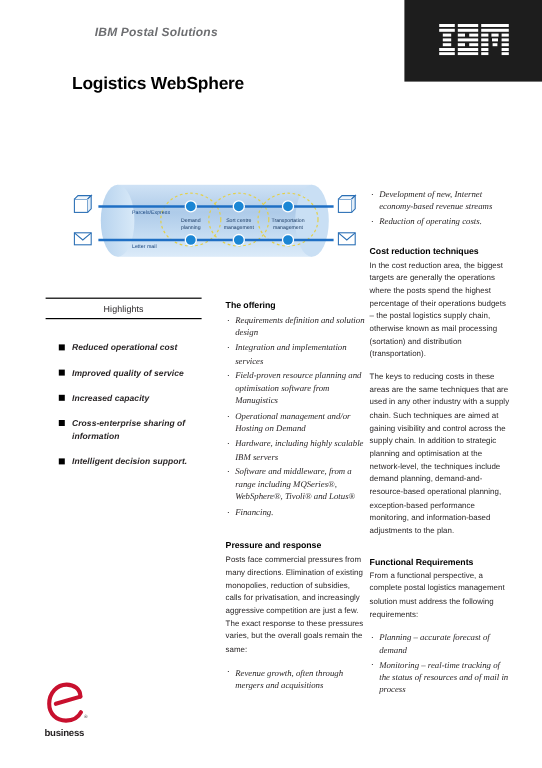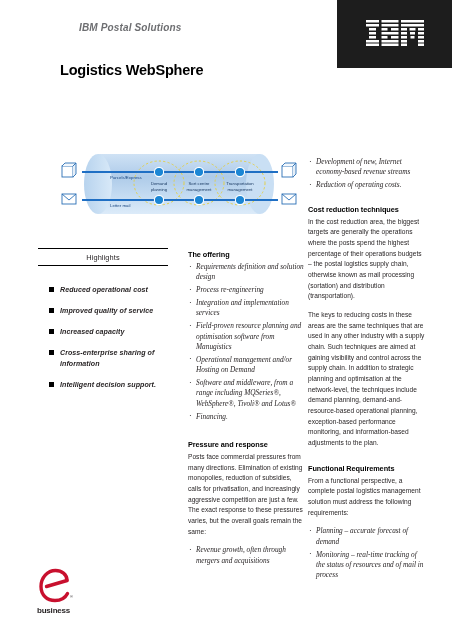--- a/index.html
+++ b/index.html
@@ -324,24 +324,24 @@
     <li><span class="sq"></span><span>Cross-enterprise sharing of information</span></li>
     <li><span class="sq"></span><span>Intelligent decision support.</span></li>
   </ul>
 </div>
 
 <div class="col-mid">
 
   <div class="sec-head">The offering</div>
   <ul class="serif-list">
     <li>Requirements definition and solution design</li>
-    <li>Process re-engineering</li>
     <li>Integration and implementation services</li>
     <li>Field-proven resource planning and optimisation software from Manugistics</li>
     <li>Operational management and/or Hosting on Demand</li>
+    <li>Hardware, including highly scalable IBM servers</li>
     <li>Software and middleware, from a range including MQSeries®, WebSphere®, Tivoli® and Lotus®</li>
     <li>Financing.</li>
   </ul>
 
   <div class="spacer-md"></div>
 
   <div class="sec-head">Pressure and response</div>
   <p class="body-text">Posts face commercial pressures from many directions. Elimination of existing monopolies, reduction of subsidies, calls for privatisation, and increasingly aggressive competition are just a few. The exact response to these pressures varies, but the overall goals remain the same:</p>
 
   <ul class="serif-list">

